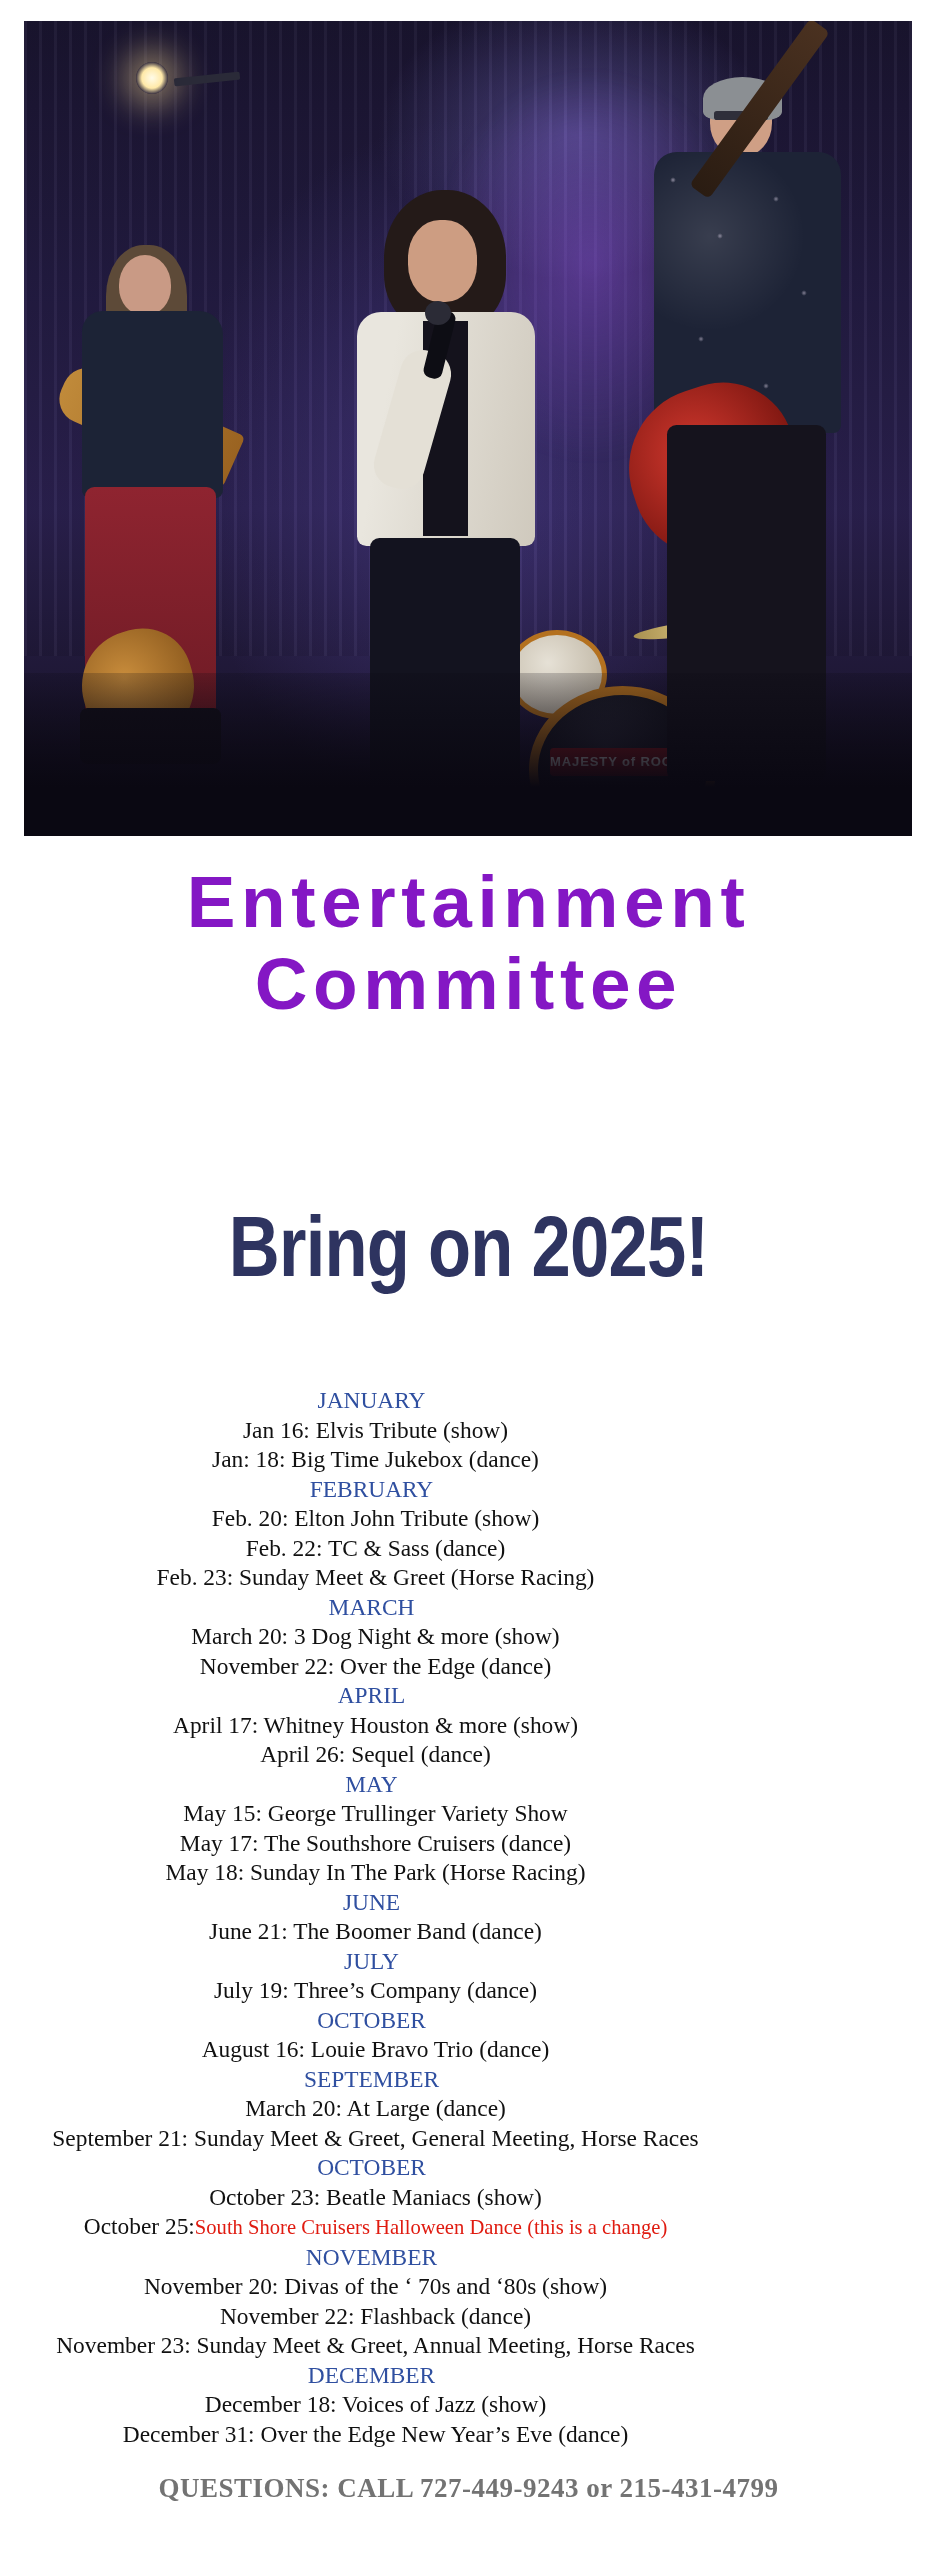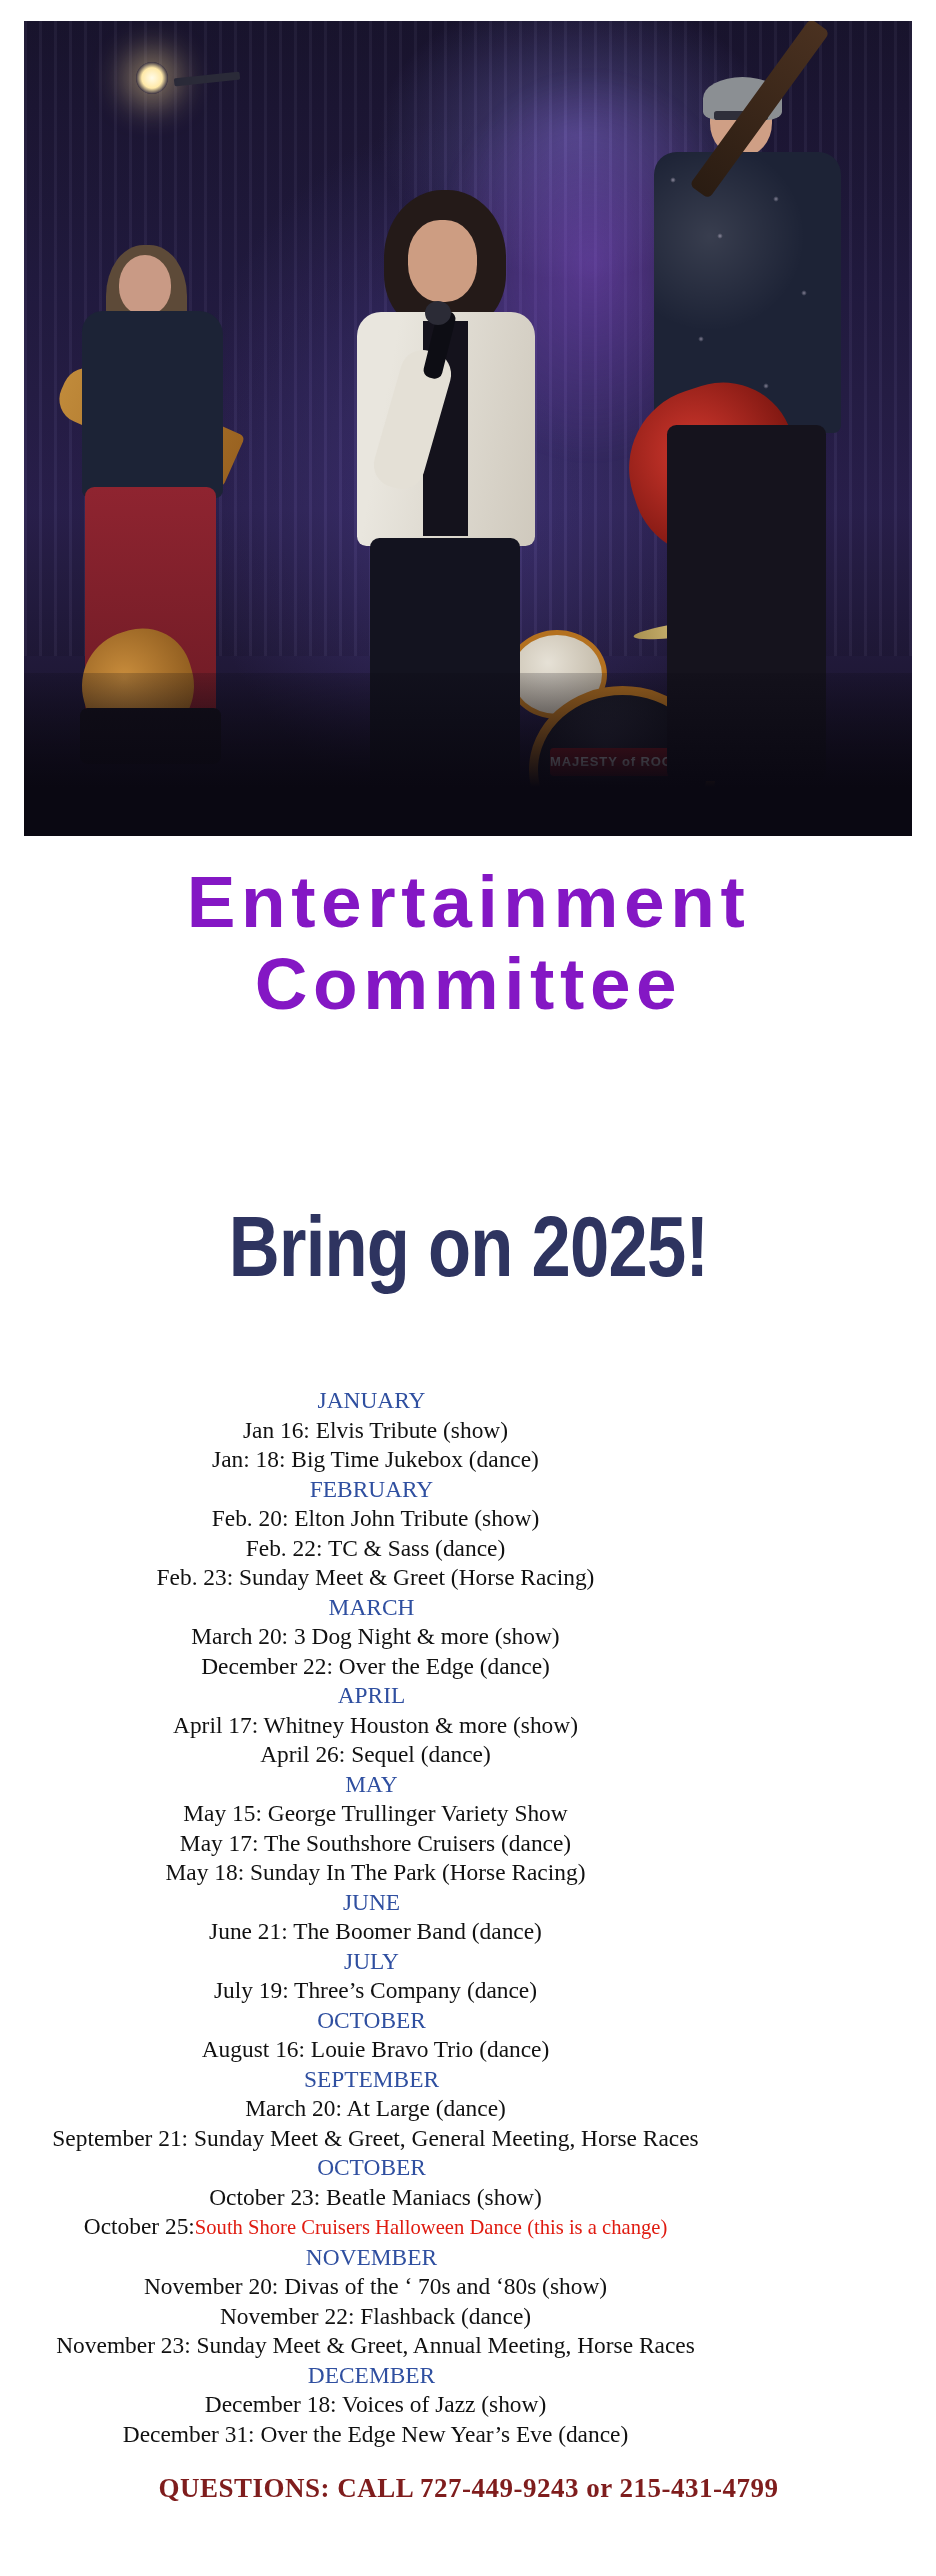--- a/index.html
+++ b/index.html
@@ -296,21 +296,21 @@
 
   
   .footer {
     position: absolute;
     left: 0; top: 2473px;
     width: 937px;
     text-align: center;
     font-family: "Liberation Serif", serif;
     font-weight: bold;
     font-size: 27px;
-    color: #7f1d1d;
+    color: #737373;
     letter-spacing: 0.5px;
   }
 </style>
 </head>
 <body>
 
 <div class="page">
 
   <div class="photo-wrap">
     <div class="photo">
@@ -372,21 +372,21 @@
   <div class="schedule" id="schedule">
       <div class="month">JANUARY</div>
       <div class="event"><span>Jan 16: Elvis Tribute (show)</span></div>
       <div class="event"><span>Jan: 18: Big Time Jukebox (dance)</span></div>
       <div class="month">FEBRUARY</div>
       <div class="event"><span>Feb. 20: Elton John Tribute (show)</span></div>
       <div class="event"><span>Feb. 22: TC &amp; Sass (dance)</span></div>
       <div class="event"><span>Feb. 23: Sunday Meet &amp; Greet (Horse Racing)</span></div>
       <div class="month">MARCH</div>
       <div class="event"><span>March 20: 3 Dog Night &amp; more (show)</span></div>
-      <div class="event"><span>December 22: Over the Edge (dance)</span></div>
+      <div class="event"><span>November 22: Over the Edge (dance)</span></div>
       <div class="month">APRIL</div>
       <div class="event"><span>April 17: Whitney Houston &amp; more (show)</span></div>
       <div class="event"><span>April 26: Sequel (dance)</span></div>
       <div class="month">MAY</div>
       <div class="event"><span>May 15: George Trullinger Variety Show</span></div>
       <div class="event"><span>May 17: The Southshore Cruisers (dance)</span></div>
       <div class="event"><span>May 18: Sunday In The Park (Horse Racing)</span></div>
       <div class="month">JUNE</div>
       <div class="event"><span>June 21: The Boomer Band (dance)</span></div>
       <div class="month">JULY</div>

